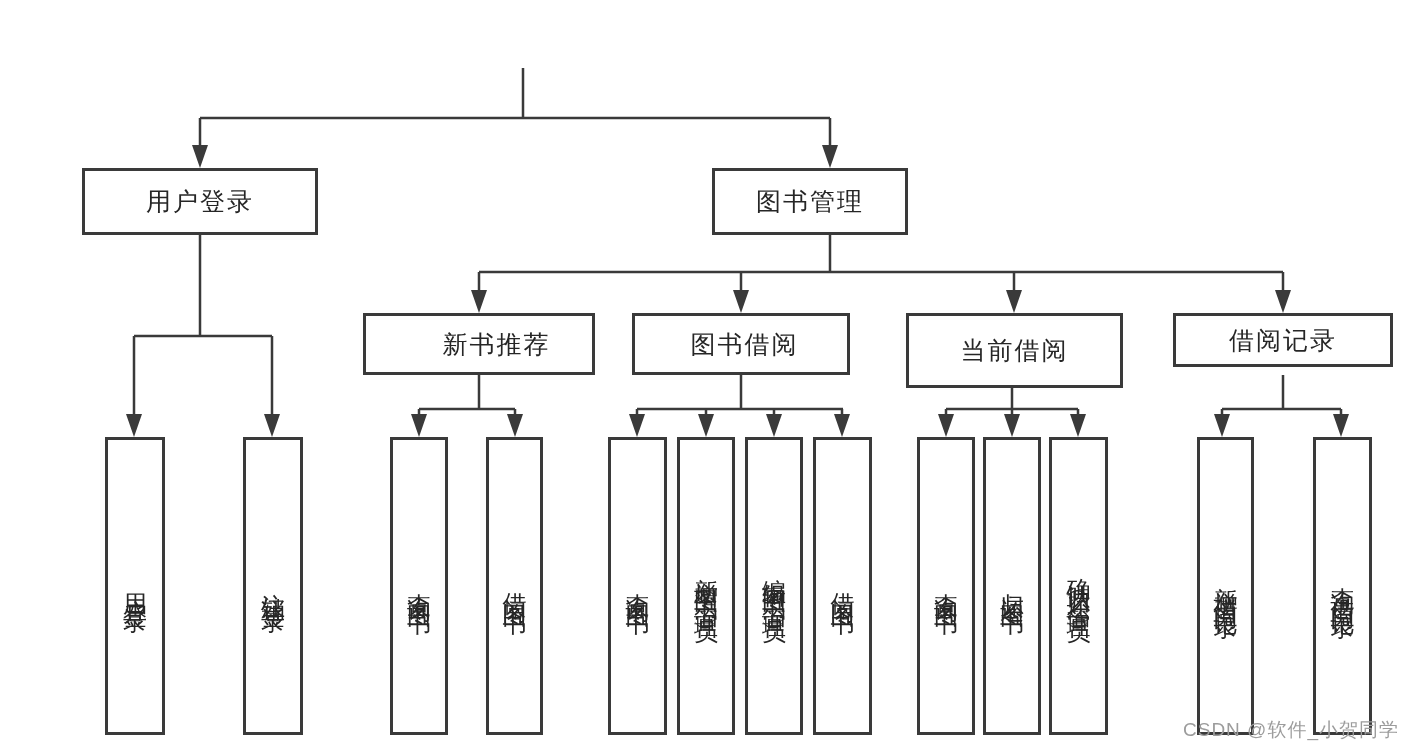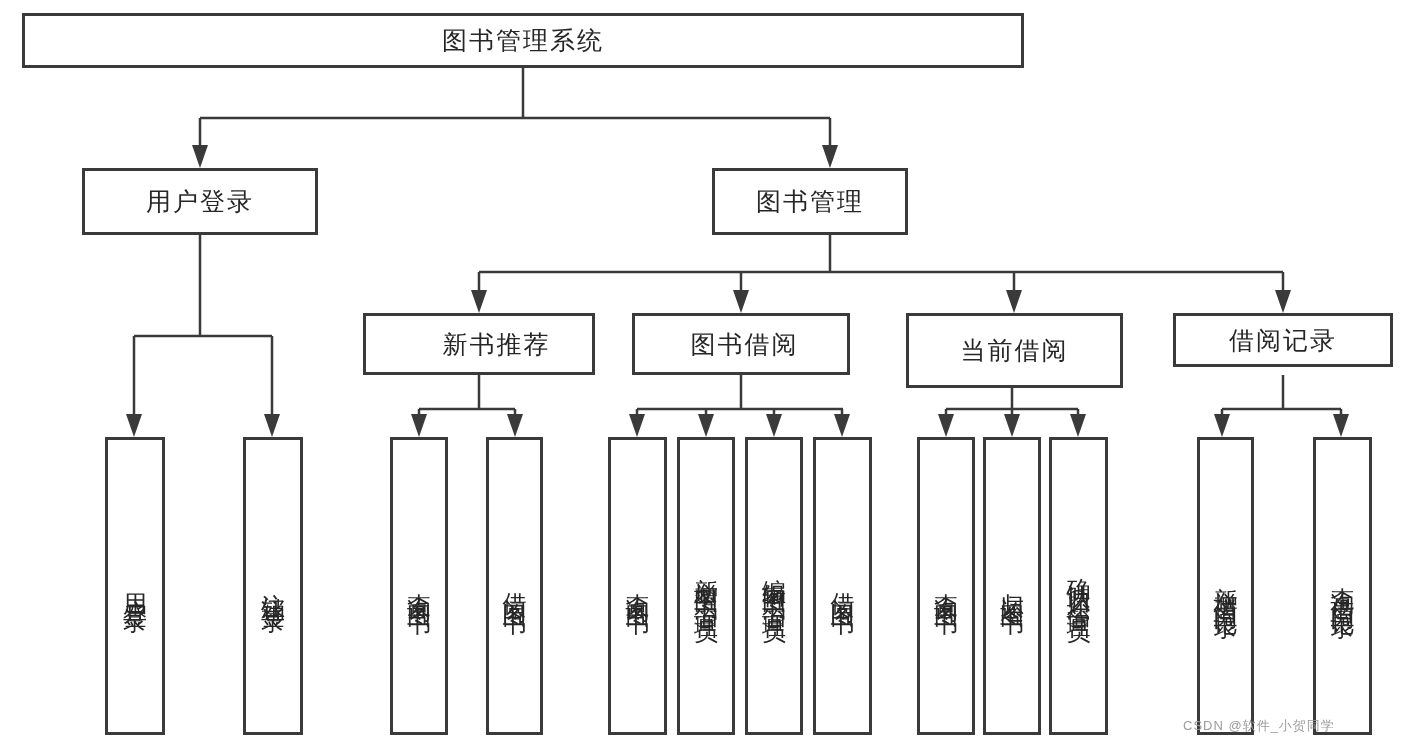--- a/index.html
+++ b/index.html
@@ -17,21 +17,21 @@
   .vbox{
     position:absolute;box-sizing:border-box;top:437px;height:298px;
     border:3px solid #3a3a3a;background:#ffffff;
     display:flex;align-items:center;justify-content:center;
     writing-mode:vertical-rl;text-orientation:mixed;
     font-size:24px;line-height:1;letter-spacing:6px;color:#262626;
     padding:5px 0;
   }
   .watermark{
     position:absolute;left:1183px;top:717px;z-index:5;
-    font-size:13px;color:#9c9c9c;letter-spacing:1px;white-space:nowrap;
+    font-size:19px;color:#9c9c9c;letter-spacing:1px;white-space:nowrap;
   }
 </style>
 </head>
 <body>
 
 <div class="canvas">
 
   <svg class="wires" width="1405" height="747" viewBox="0 0 1405 747">
     <g stroke="#3a3a3a" stroke-width="2.5" fill="none">
       <path d="M523 68 V118 M200 118 H830 M200 118 V148 M830 118 V148"></path>
@@ -58,21 +58,20 @@
       <polygon points="766,414 782,414 774,437"></polygon>
       <polygon points="834,414 850,414 842,437"></polygon>
       <polygon points="938,414 954,414 946,437"></polygon>
       <polygon points="1004,414 1020,414 1012,437"></polygon>
       <polygon points="1070,414 1086,414 1078,437"></polygon>
       <polygon points="1214,414 1230,414 1222,437"></polygon>
       <polygon points="1333,414 1349,414 1341,437"></polygon>
     </g>
   </svg>
 
-  <div class="hbox" style="left:22px;top:13px;width:1002px;height:55px;">图书管理系统</div>
 
   <div class="hbox" style="left:82px;top:168px;width:236px;height:67px;">用户登录</div>
   <div class="hbox" style="left:712px;top:168px;width:196px;height:67px;">图书管理</div>
 
   <div class="hbox" style="left:363px;top:313px;width:232px;height:62px;padding-left:35px;">新书推荐</div>
   <div class="hbox" style="left:632px;top:313px;width:218px;height:62px;padding-left:7px;">图书借阅</div>
   <div class="hbox" style="left:906px;top:313px;width:217px;height:75px;">当前借阅</div>
   <div class="hbox" style="left:1173px;top:313px;width:220px;height:54px;">借阅记录</div>
 
   <div class="vbox" style="left:105px;width:60px;">用户登录</div>

